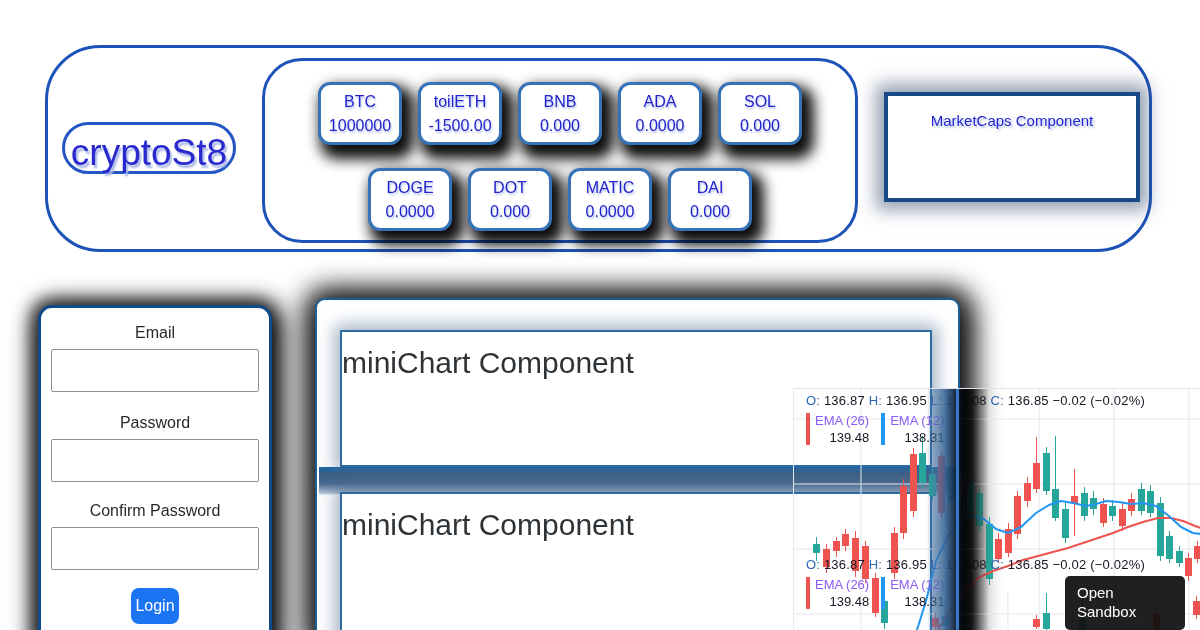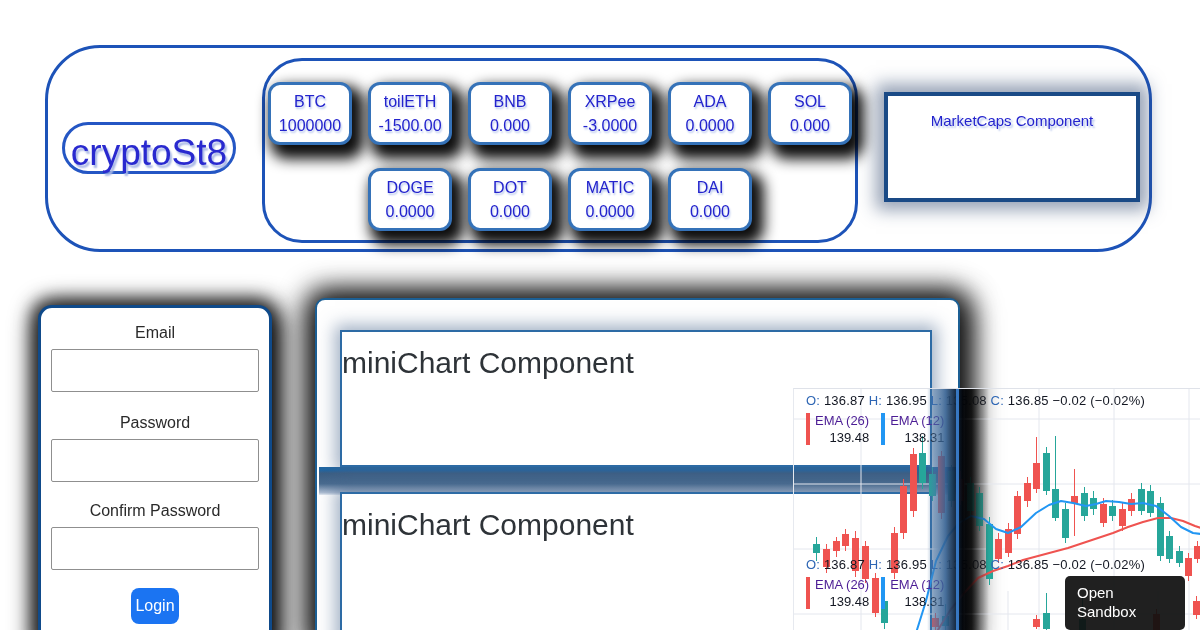--- a/index.html
+++ b/index.html
@@ -56,21 +56,21 @@
   .legend{position:absolute;left:12px;font-size:13px;color:#131722;z-index:2;}
   .legend.one{top:4px;}
   .legend.two{top:168px;}
   .ohlc-row{white-space:nowrap;letter-spacing:0.2px;}
   .ohlc-row .lab{color:#2e66b4;}
   .ema-row{display:flex;margin-top:5px;gap:12px;}
   .ema-block{display:flex;}
   .ema-bar{width:4px;height:32px;margin-right:5px;}
   .ema-bar.slow{background:#ef5350;}
   .ema-bar.fast{background:#2196f3;}
-  .ema-texts div:first-child{color:#4c1d95;}
+  .ema-texts div:first-child{color:#8b5cf6;}
   .ema-texts div:last-child{color:#131722;margin-top:2px;text-align:right;}
   .shadow-band{position:absolute;left:133px;top:0;width:62px;height:242px;z-index:6;pointer-events:none;
     background:linear-gradient(90deg, rgba(74,118,165,0) 0%, rgba(74,118,165,0.55) 12%,
       rgba(52,96,145,0.9) 30%, rgba(18,40,66,0.96) 45%, rgba(2,4,8,0.97) 58%,
       rgba(5,5,5,0.85) 72%, rgba(40,40,40,0.4) 86%, rgba(255,255,255,0) 100%);}
   .shadow-band .blue-line{position:absolute;left:29px;top:0;width:3px;height:100%;
     background:rgba(60,130,210,0.9);}
   .sandbox-btn{position:absolute;left:271px;top:187px;width:96px;z-index:8;
     background:rgba(15,15,15,0.93);color:#ffffff;font-size:15px;line-height:1.25;
     border-radius:5px;padding:8px 12px;cursor:pointer;}
@@ -91,24 +91,20 @@
           <span>BTC</span>
           <span>1000000</span>
         </div>
         <div class="ticker-btn">
           <span>toilETH</span>
           <span>-1500.00</span>
         </div>
         <div class="ticker-btn">
           <span>BNB</span>
           <span>0.000</span>
-        </div>
-        <div class="ticker-btn">
-          <span>XRPee</span>
-          <span>-3.0000</span>
         </div>
         <div class="ticker-btn">
           <span>ADA</span>
           <span>0.0000</span>
         </div>
         <div class="ticker-btn">
           <span>SOL</span>
           <span>0.000</span>
         </div>
       </div>

